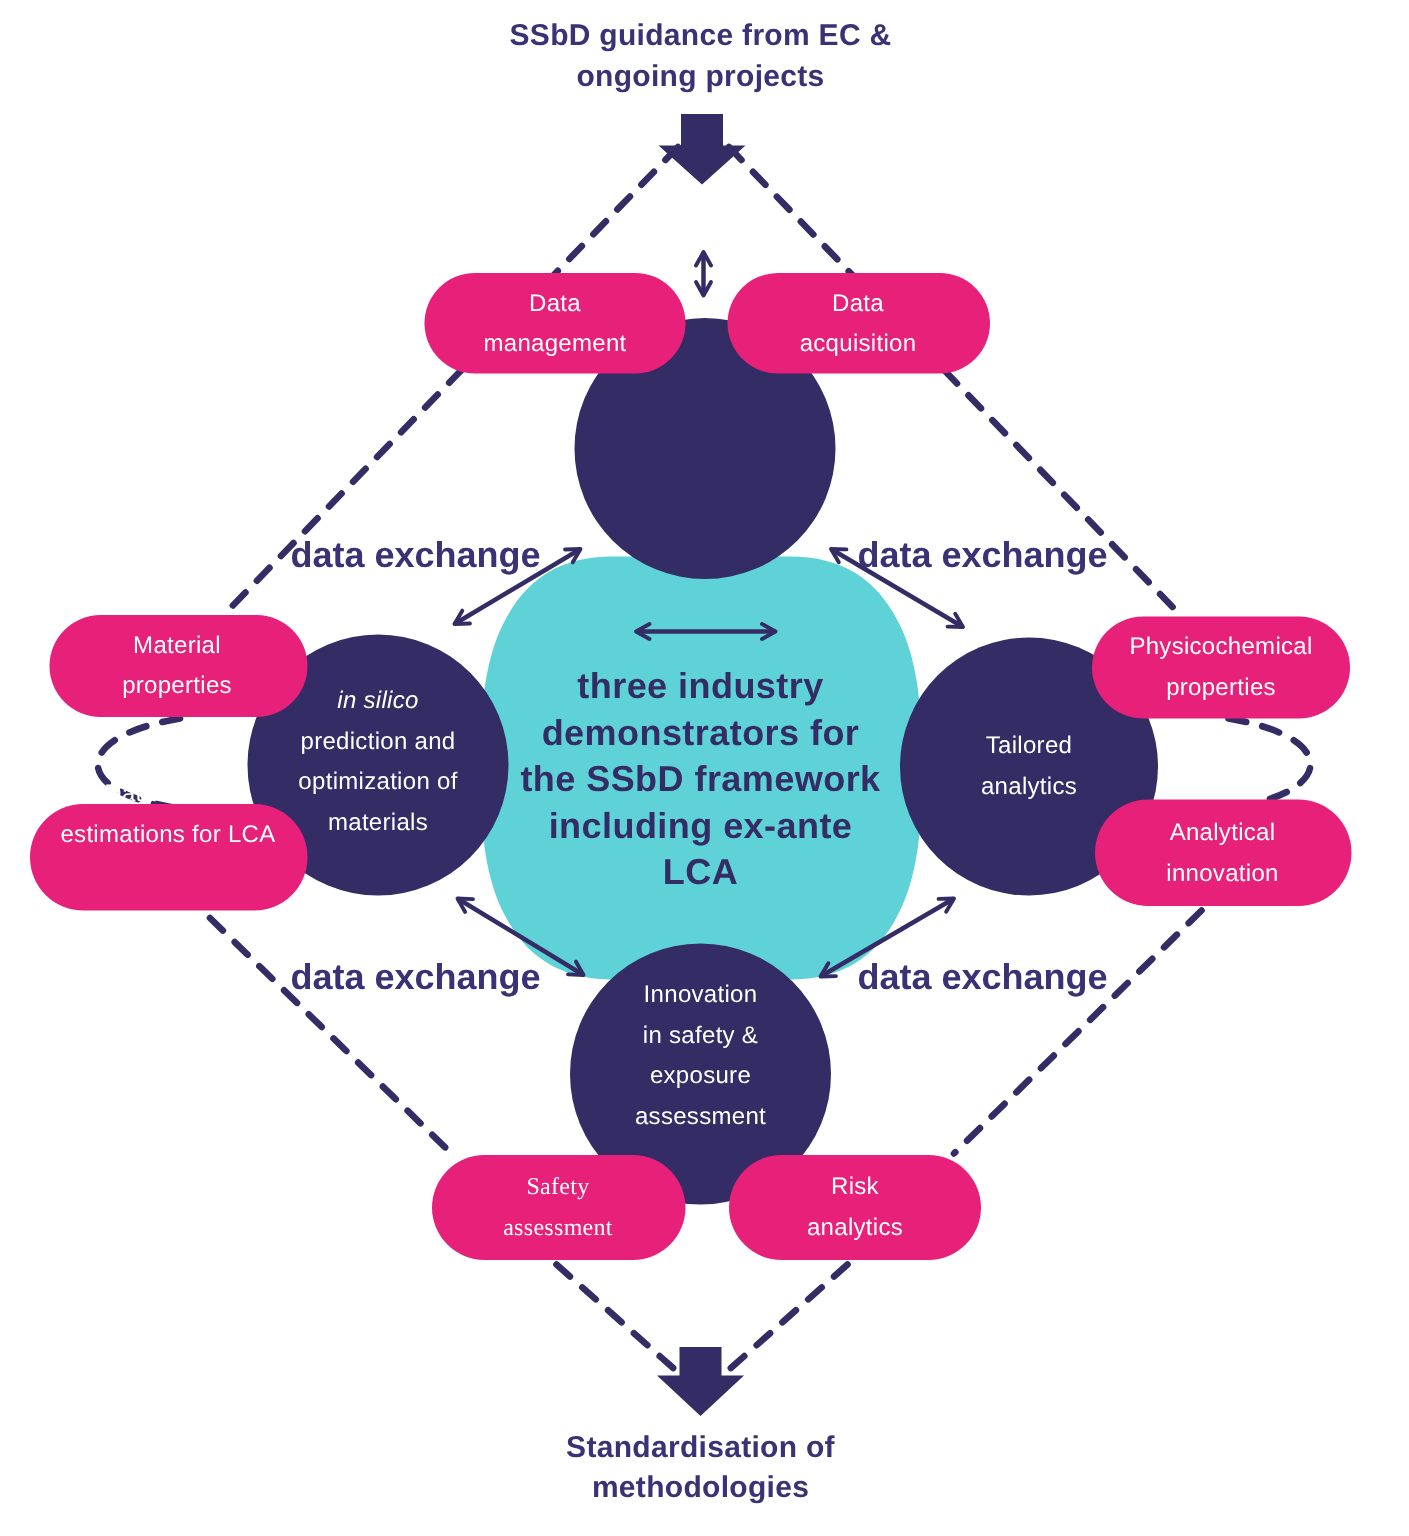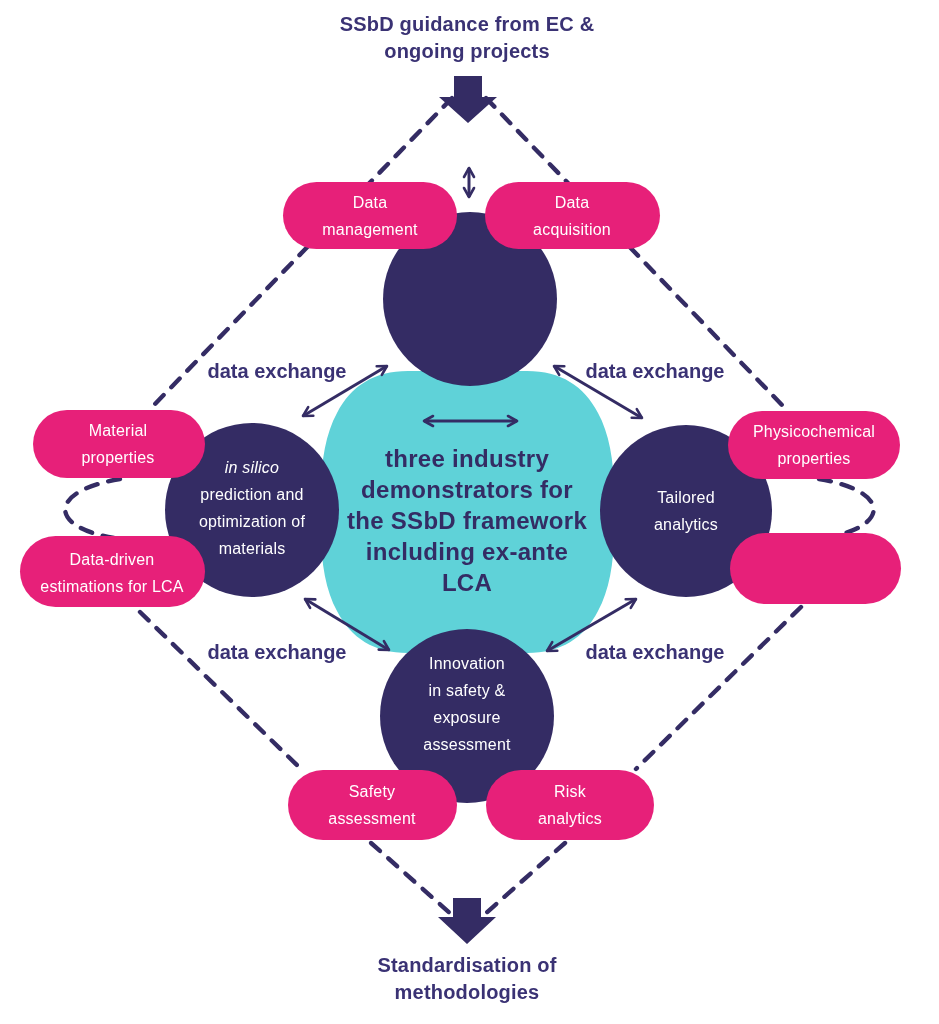--- a/index.html
+++ b/index.html
@@ -16,21 +16,21 @@
     transform:translate(-50%,-50%);
     text-align:center;
     white-space:pre-line;
   }
   .navy-bold{
     color:#3A3274;
     font-weight:bold;
   }
   .title{font-size:20px;line-height:27px;letter-spacing:.2px;}
   .hex-label{font-size:24px;line-height:31px;letter-spacing:.3px;color:#342C64;font-weight:bold;}
-  .exchange{font-size:20px;line-height:22px;}
+  .exchange{font-size:24px;line-height:22px;}
   .white-label{color:#ffffff;font-size:16px;line-height:27px;letter-spacing:.2px;}
   .italic{font-style:italic;}
 </style>
 </head>
 <body>
 
 <div class="stage">
 
   <svg width="939" height="1024" viewBox="0 0 939 1024">
     <defs>
@@ -103,25 +103,27 @@
 in safety &amp;
 exposure
 assessment</div>
 
   <div class="txt white-label" style="left:370px;top:216px;">Data
 management</div>
   <div class="txt white-label" style="left:572px;top:216px;">Data
 acquisition</div>
   <div class="txt white-label" style="left:118px;top:444px;">Material
 properties</div>
-  <div class="txt white-label" style="left:112px;top:573px;">Data-driven
+  <div class="txt white-label" style="left:112px;top:543px;">Data-driven
 estimations for LCA</div>
   <div class="txt white-label" style="left:814px;top:445px;">Physicochemical
 properties</div>
-  <div class="txt white-label" style="left:372px;top:805px;">Safety
+  <div class="txt white-label" style="left:815px;top:569px;">Analytical
+innovation</div>
+  <div class="txt white-label" style="left:372px;top:805px;font-family:Liberation Serif, serif;">Safety
 assessment</div>
   <div class="txt white-label" style="left:570px;top:805px;">Risk
 analytics</div>
 
   <div class="txt navy-bold exchange" style="left:277px;top:371px;">data exchange</div>
   <div class="txt navy-bold exchange" style="left:655px;top:371px;">data exchange</div>
   <div class="txt navy-bold exchange" style="left:277px;top:652px;">data exchange</div>
   <div class="txt navy-bold exchange" style="left:655px;top:652px;">data exchange</div>
 
 </div>

